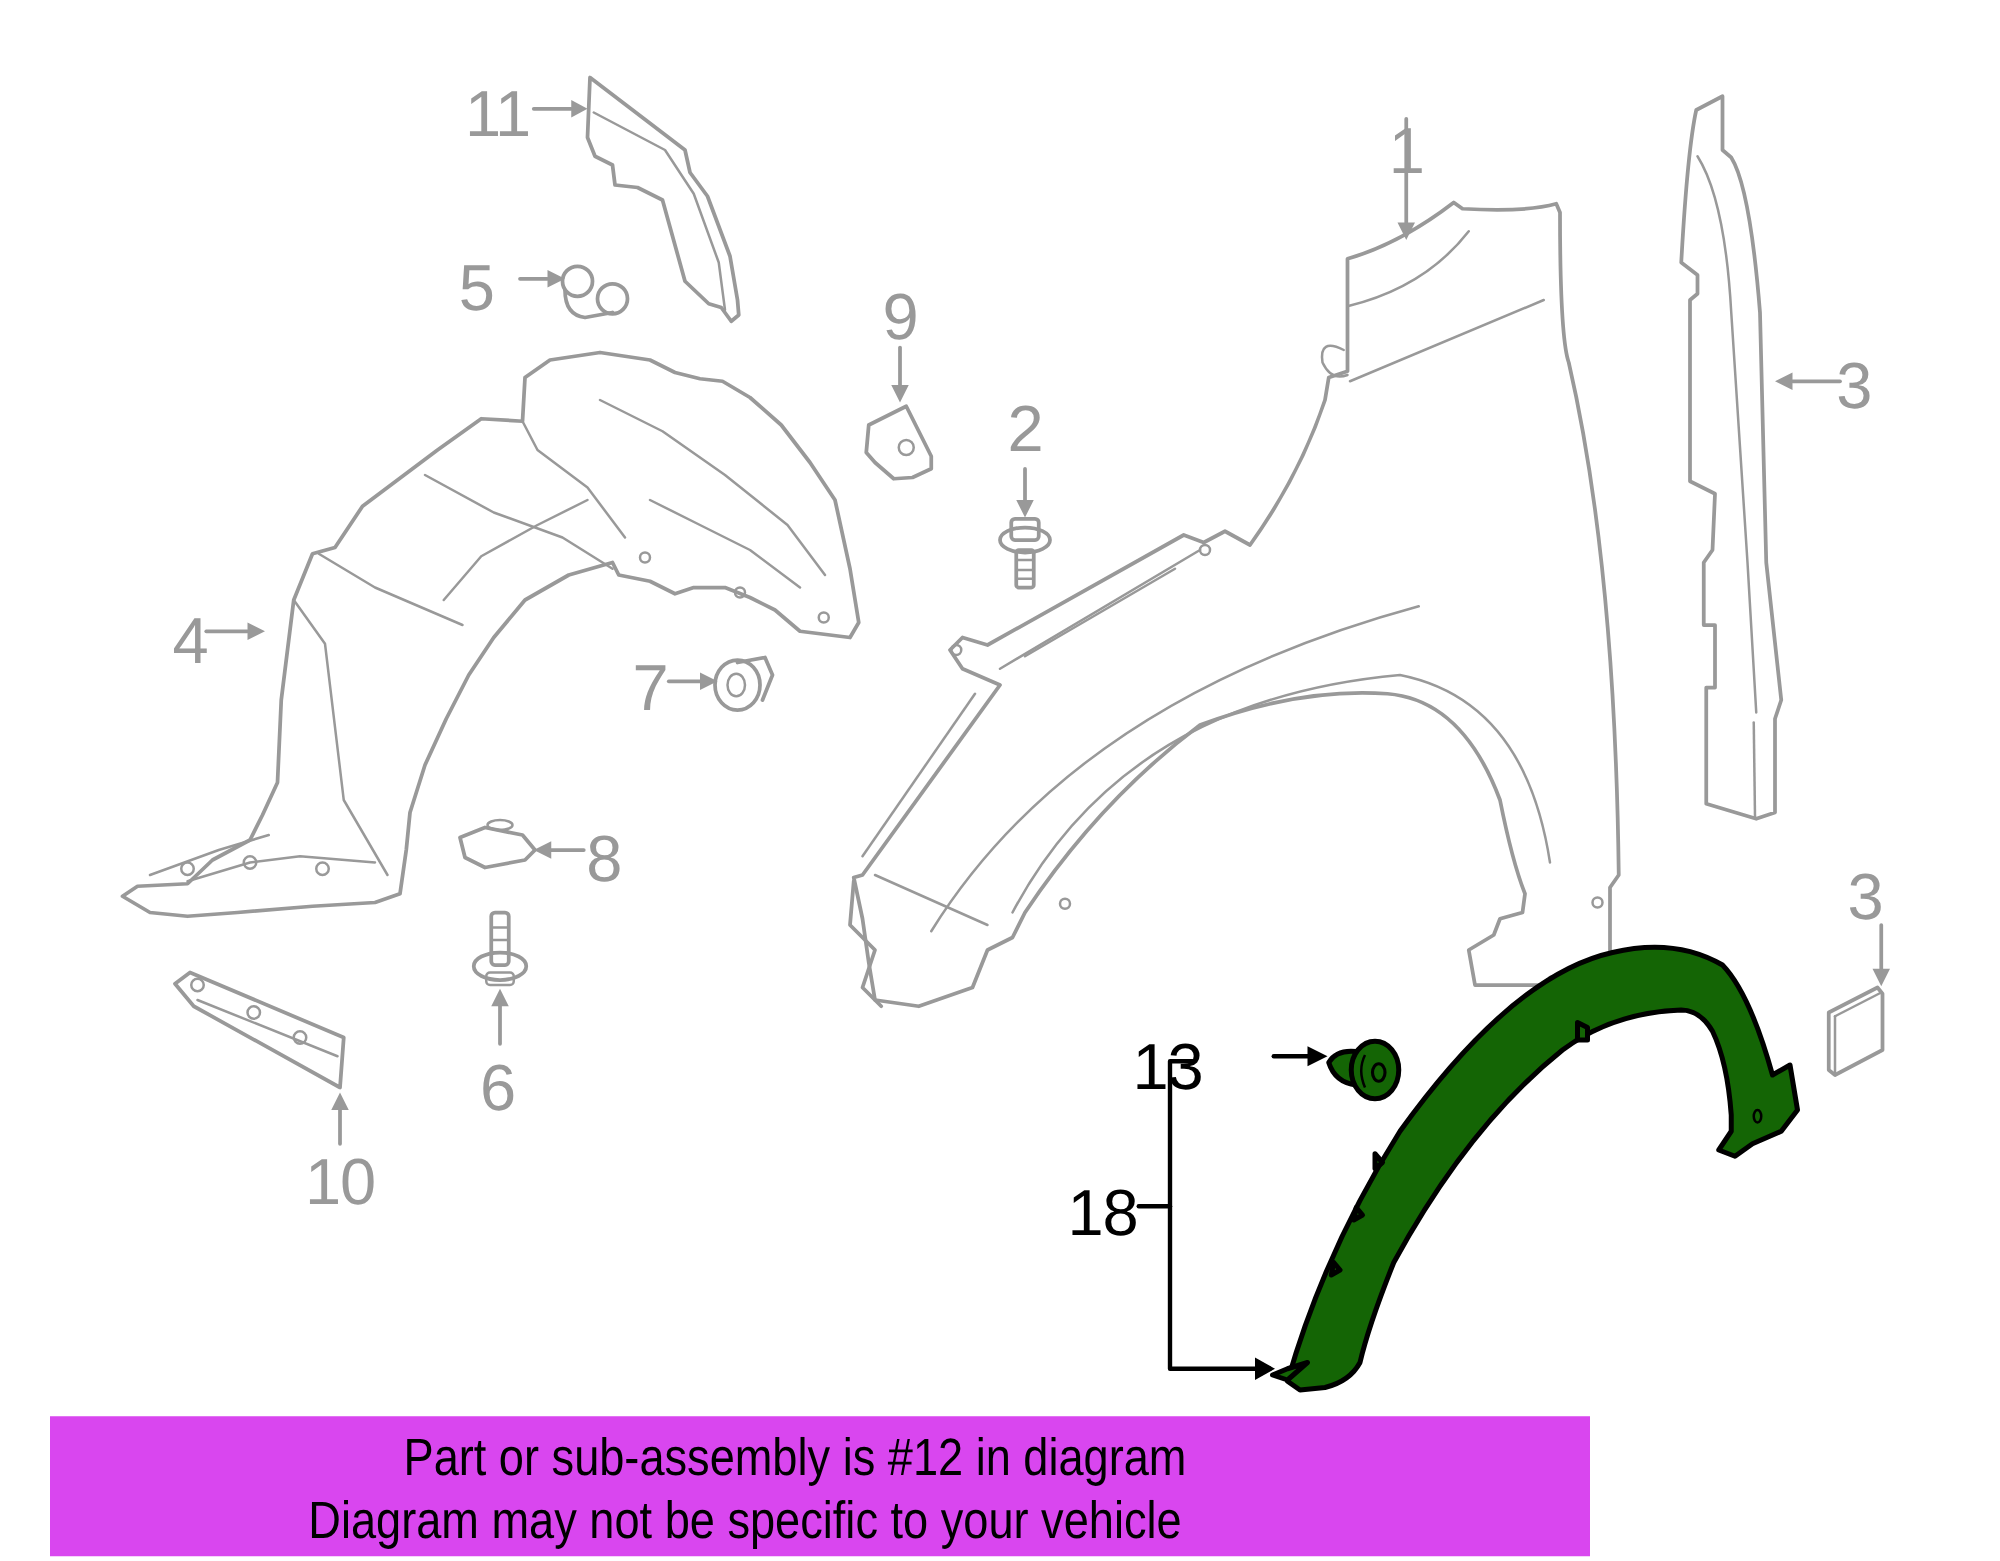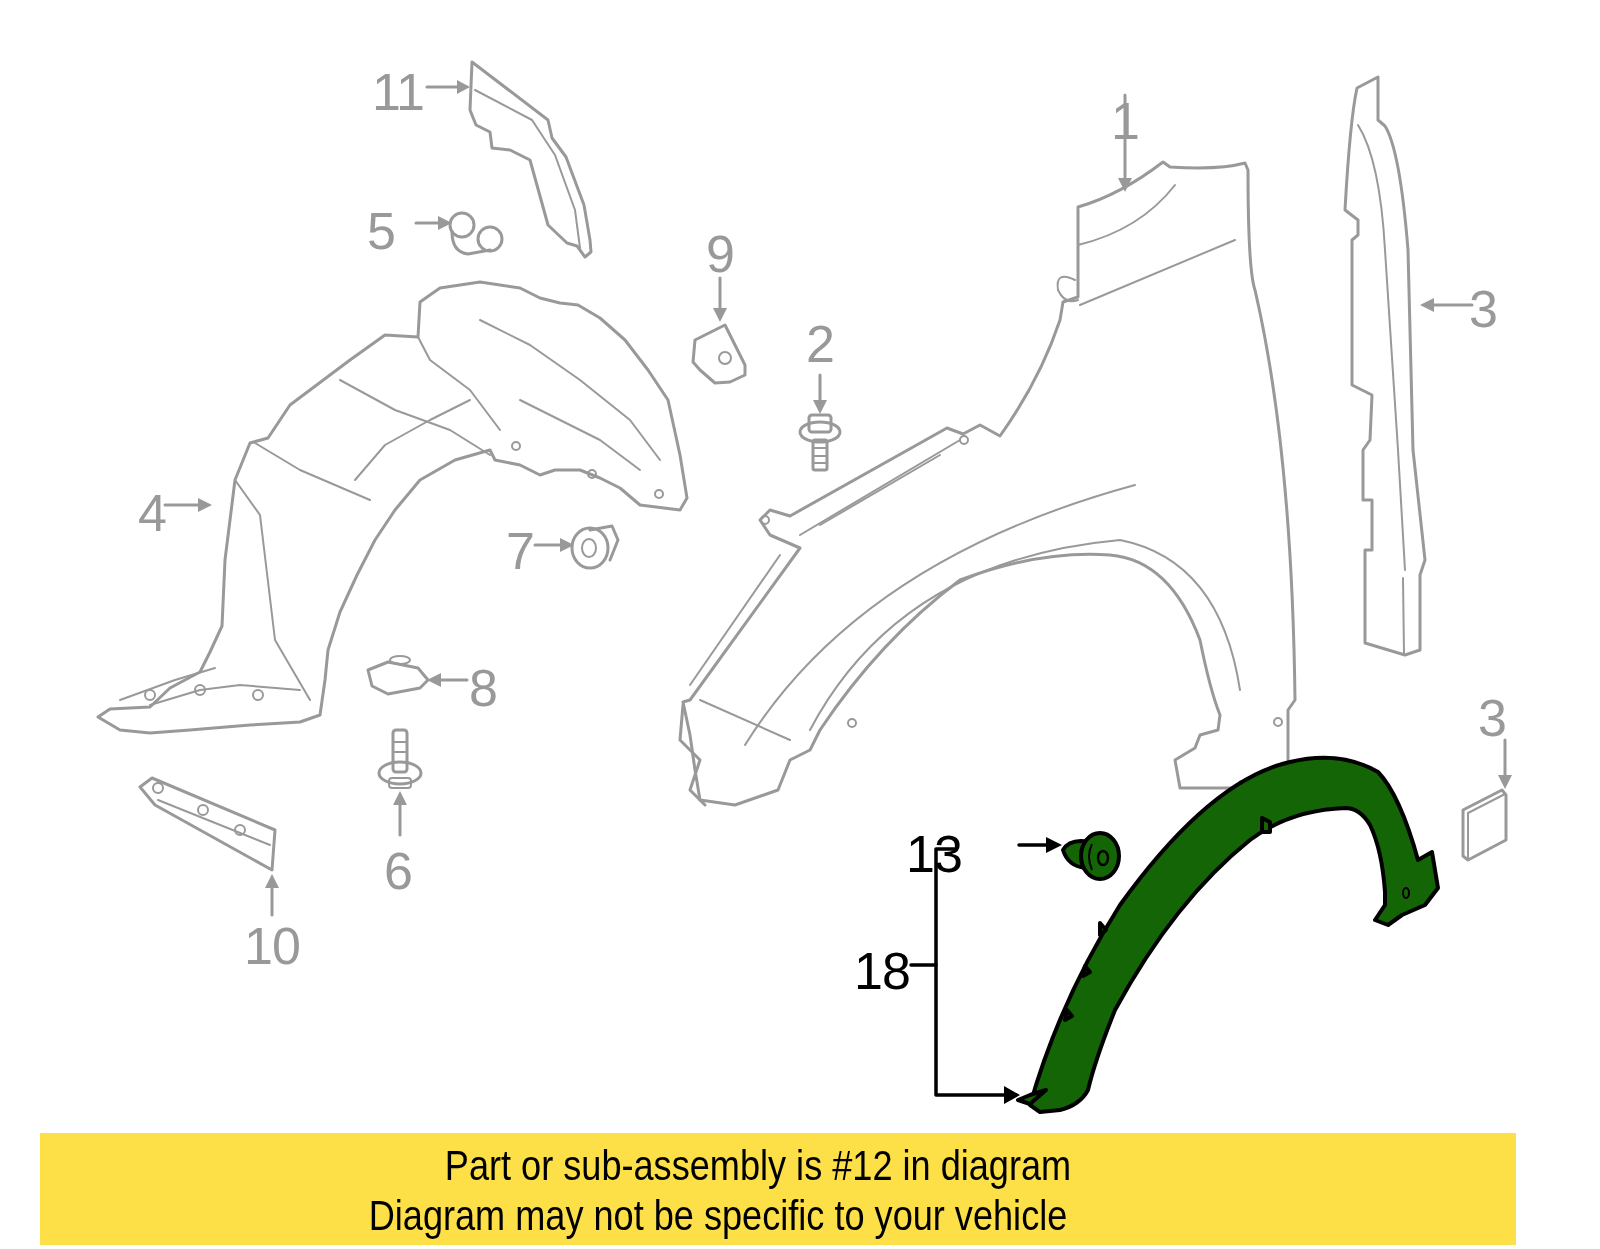--- a/index.html
+++ b/index.html
@@ -1,20 +1,20 @@
 <!DOCTYPE html>
 <html><head>
 <meta charset="utf-8">
 <style>
   html, body { margin: 0; padding: 0; background: #ffffff; }
   body { width: 1600px; height: 1249px; position: relative; overflow: hidden; font-family: "Liberation Sans", sans-serif; }
   #diagram { position: absolute; left: 0; top: 0; width: 1600px; height: 1249px; }
   .callout { position: absolute; font-family: "Liberation Sans", sans-serif; font-size: 52px; line-height: 1; color: #999999; letter-spacing: -1px; }
   .callout.hl { color: #000000; }
-  .banner { position: absolute; left: 40px; top: 1133px; width: 1476px; height: 112px; background: #fde047; }
+  .banner { position: absolute; left: 40px; top: 1133px; width: 1232px; height: 112px; background: #d946ef; }
   .banner-line { position: absolute; left: 0; width: 100%; text-align: center; font-family: "Liberation Sans", sans-serif; font-size: 42px; color: #000000; line-height: 1; transform: scaleX(0.86); }
   .banner-line.l1 { top: 12px; left: -20px; }
   .banner-line.l2 { top: 62px; left: -60px; }
   svg .g { fill: none; stroke: #999999; stroke-width: 3; stroke-linejoin: round; stroke-linecap: round; }
   svg .gt { fill: none; stroke: #999999; stroke-width: 2; stroke-linejoin: round; stroke-linecap: round; }
   svg .k { fill: none; stroke: #000000; stroke-width: 3.5; stroke-linejoin: round; stroke-linecap: round; }
   svg .gf { fill: #999999; stroke: none; }
   svg .kf { fill: #000000; stroke: none; }
   svg .green { fill: #146505; stroke: #000000; stroke-width: 4; stroke-linejoin: round; }
 </style>

